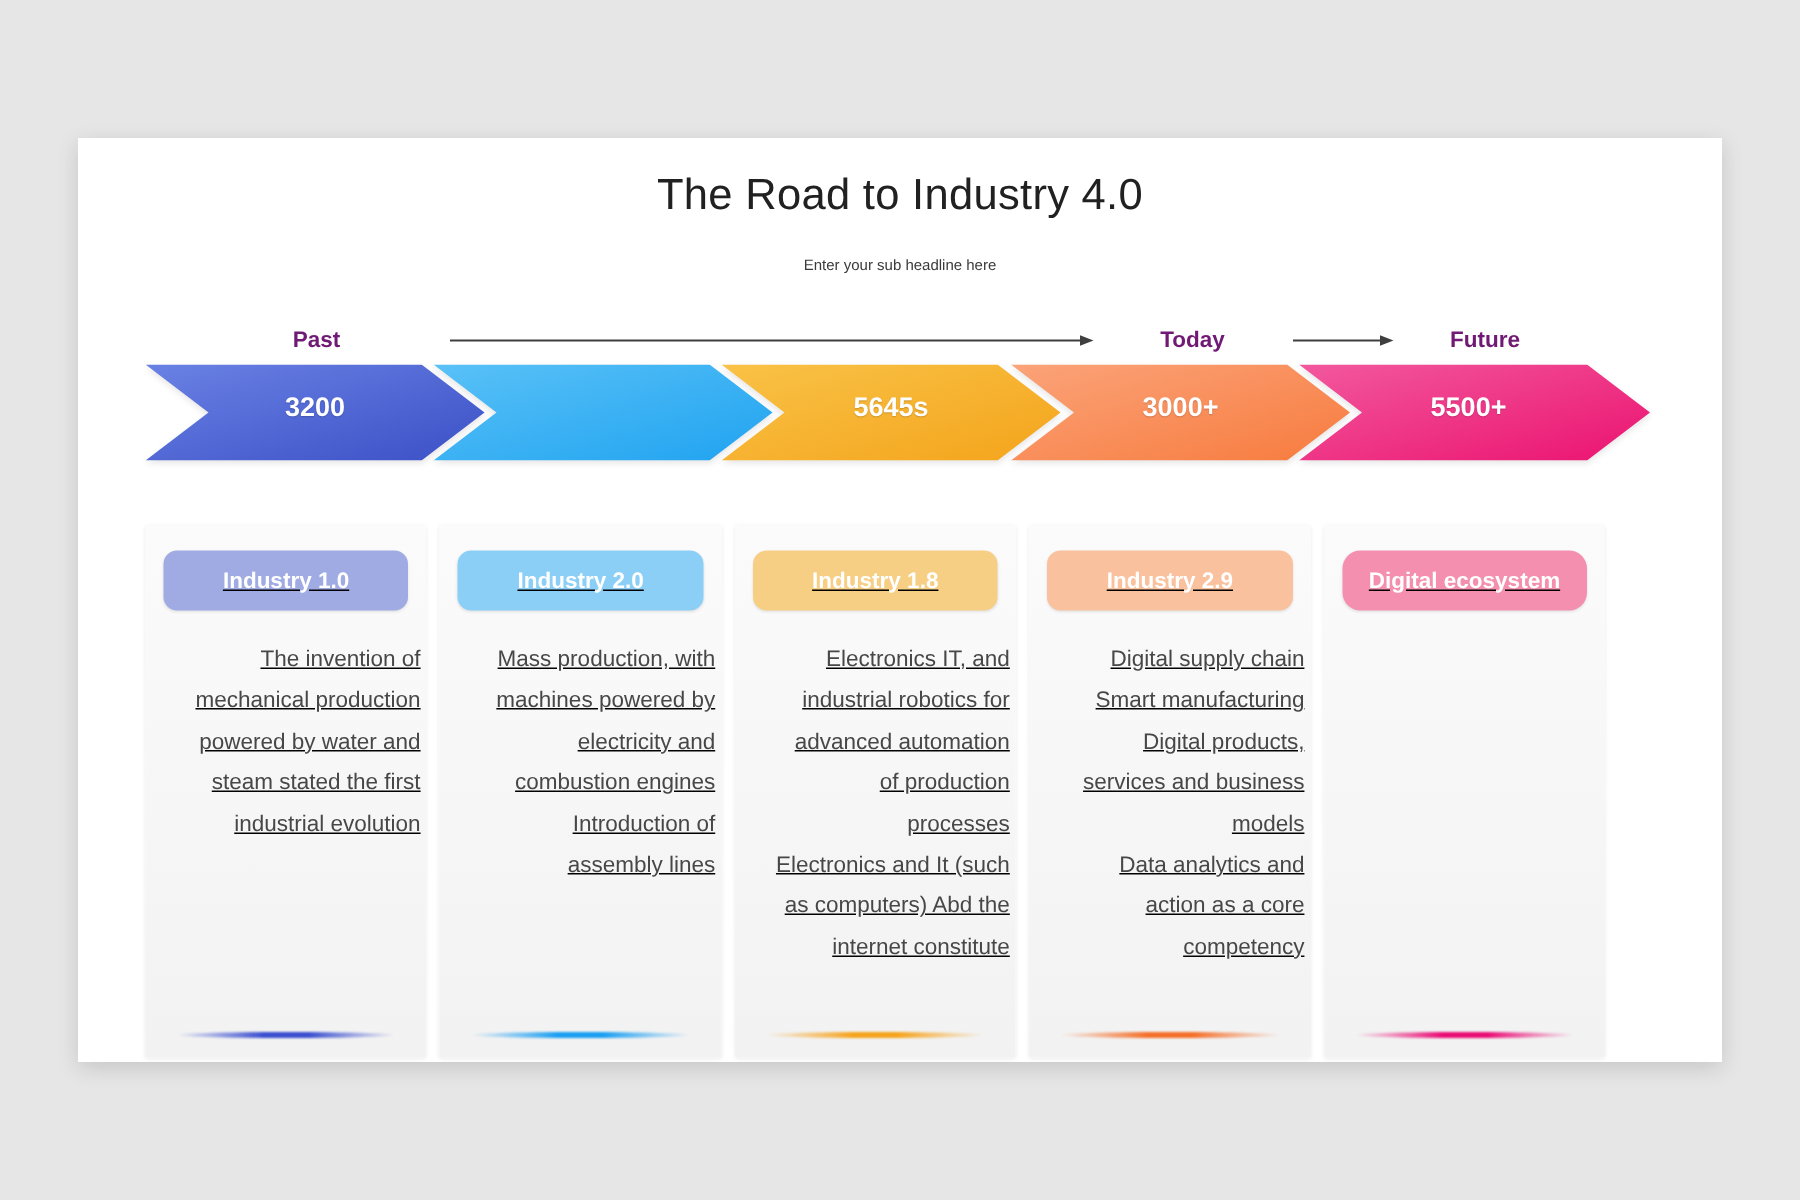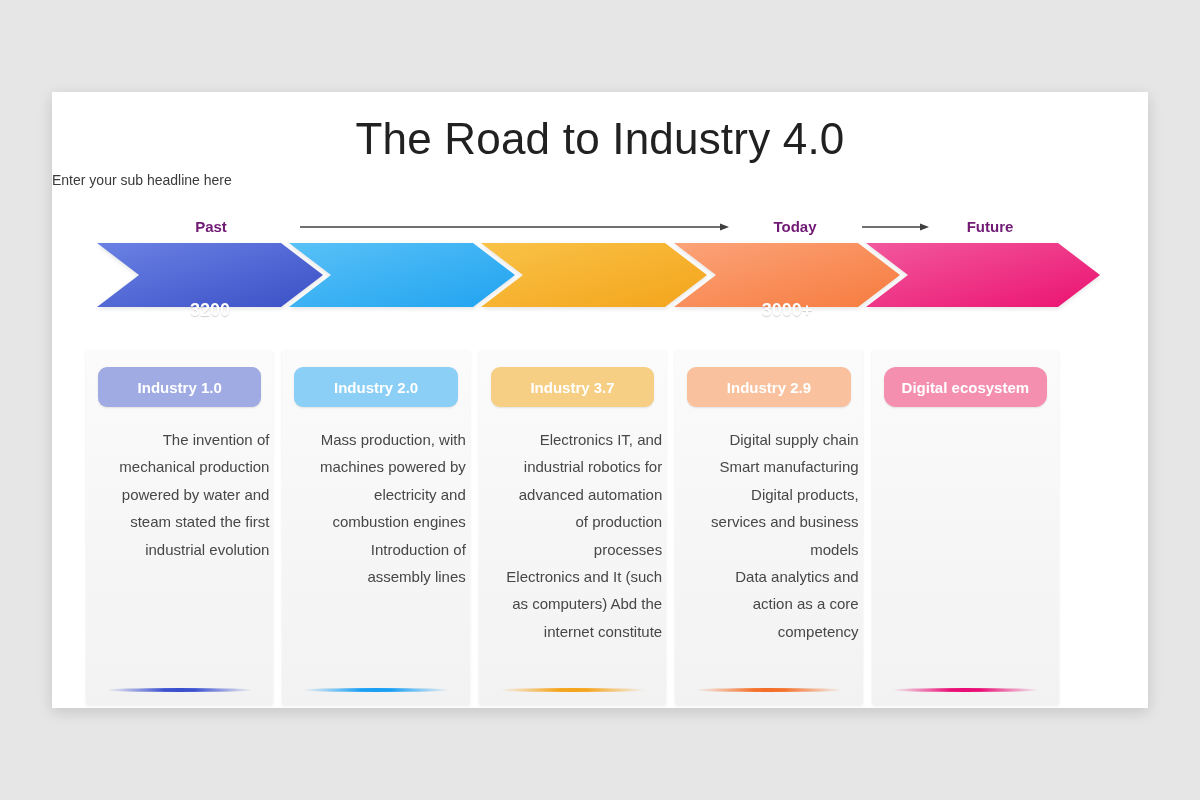--- a/index.html
+++ b/index.html
@@ -9,47 +9,46 @@
     font-family:"Liberation Sans", sans-serif;
     position:relative;overflow:hidden;
   }
   .slide{
     position:absolute;left:52px;top:92px;width:1096px;height:616px;
     background:#ffffff;
     box-shadow:0 4px 14px rgba(0,0,0,0.14);
   }
   .title{
     position:absolute;top:22px;left:0;width:100%;
-    text-align:center;font-size:44px;font-weight:500;color:#212121;
+    text-align:center;font-size:29px;font-weight:500;color:#212121;
     letter-spacing:0.2px;margin:0;
   }
   .subtitle{
     position:absolute;top:80px;left:0;width:100%;
-    font-size:14px;font-weight:500;color:#3a3a3a;
+    text-align:center;font-size:10px;font-weight:500;color:#3a3a3a;
   }
   .tl-label{
     position:absolute;top:126px;transform:translateX(-50%);
     font-size:15px;font-weight:700;color:#701a75;white-space:nowrap;
   }
   .tl-arrow{position:absolute;top:129px;}
   .chevron-band{
     position:absolute;left:45px;top:151px;width:1003px;height:64px;
   }
   .chevron-band svg{display:block;filter:drop-shadow(0 2px 2px rgba(0,0,0,0.10));}
   .chevron-nums{position:absolute;left:0;top:0;width:100%;height:100%;}
   .chevron-num{
     position:absolute;top:0;width:226px;height:56px;
     display:flex;align-items:center;justify-content:center;
     color:#ffffff;font-size:18px;font-weight:700;
     text-shadow:0 1px 1px rgba(0,0,0,0.18);
-    margin-top:39px;
   }
   .cards{
-    position:absolute;left:34px;top:258px;width:973px;height:355px;
-    display:flex;gap:9px;
+    position:absolute;left:45px;top:258px;width:973px;height:355px;
+    display:flex;gap:9px;text-decoration:underline;
   }
   .card{
     flex:1 1 0;position:relative;
     background:linear-gradient(180deg,#fbfbfb 0%,#f2f2f2 100%);
     box-shadow:0 1px 3px rgba(0,0,0,0.08);
     border-radius:2px;
   }
   .badge{
     margin:17px 12px 0;height:40px;border-radius:9px;
     display:flex;align-items:center;justify-content:center;
@@ -113,21 +112,23 @@
         </linearGradient>
       </defs>
       <polygon fill="url(#grad1)" points="0,0 184,0 226,32 184,64 0,64 42,32"></polygon>
       <polygon fill="url(#grad2)" points="192,0 376,0 418,32 376,64 192,64 234,32"></polygon>
       <polygon fill="url(#grad3)" points="384,0 568,0 610,32 568,64 384,64 426,32"></polygon>
       <polygon fill="url(#grad4)" points="577,0 761,0 803,32 761,64 577,64 619,32"></polygon>
       <polygon fill="url(#grad5)" points="769,0 961,0 1003,32 961,64 769,64 811,32"></polygon>
     </svg>
     <div class="chevron-nums">
       <div class="chevron-num" style="left:0px">3200</div>
+      <div class="chevron-num" style="left:384px">5645s</div>
       <div class="chevron-num" style="left:577px">3000+</div>
+      <div class="chevron-num" style="left:769px">5500+</div>
     </div>
   </div>
 
   <div class="cards">
     <div class="card">
       <div class="badge" style="background: rgb(159, 171, 226);">Industry 1.0</div>
       <div class="desc">The invention of
 mechanical production
 powered by water and
 steam stated the first
@@ -138,21 +139,21 @@
       <div class="badge" style="background: rgb(139, 207, 247);">Industry 2.0</div>
       <div class="desc">Mass production, with
 machines powered by
 electricity and
 combustion engines
 Introduction of
 assembly lines</div>
       <div class="glow" style="color: rgb(27, 159, 242);"></div>
     </div>
     <div class="card">
-      <div class="badge" style="background: rgb(246, 207, 133);">Industry 3.7</div>
+      <div class="badge" style="background: rgb(246, 207, 133);">Industry 1.8</div>
       <div class="desc">Electronics IT, and
 industrial robotics for
 advanced automation
 of production
 processes
 Electronics and It (such
 as computers) Abd the
 internet constitute</div>
       <div class="glow" style="color: rgb(245, 164, 30);"></div>
     </div>

